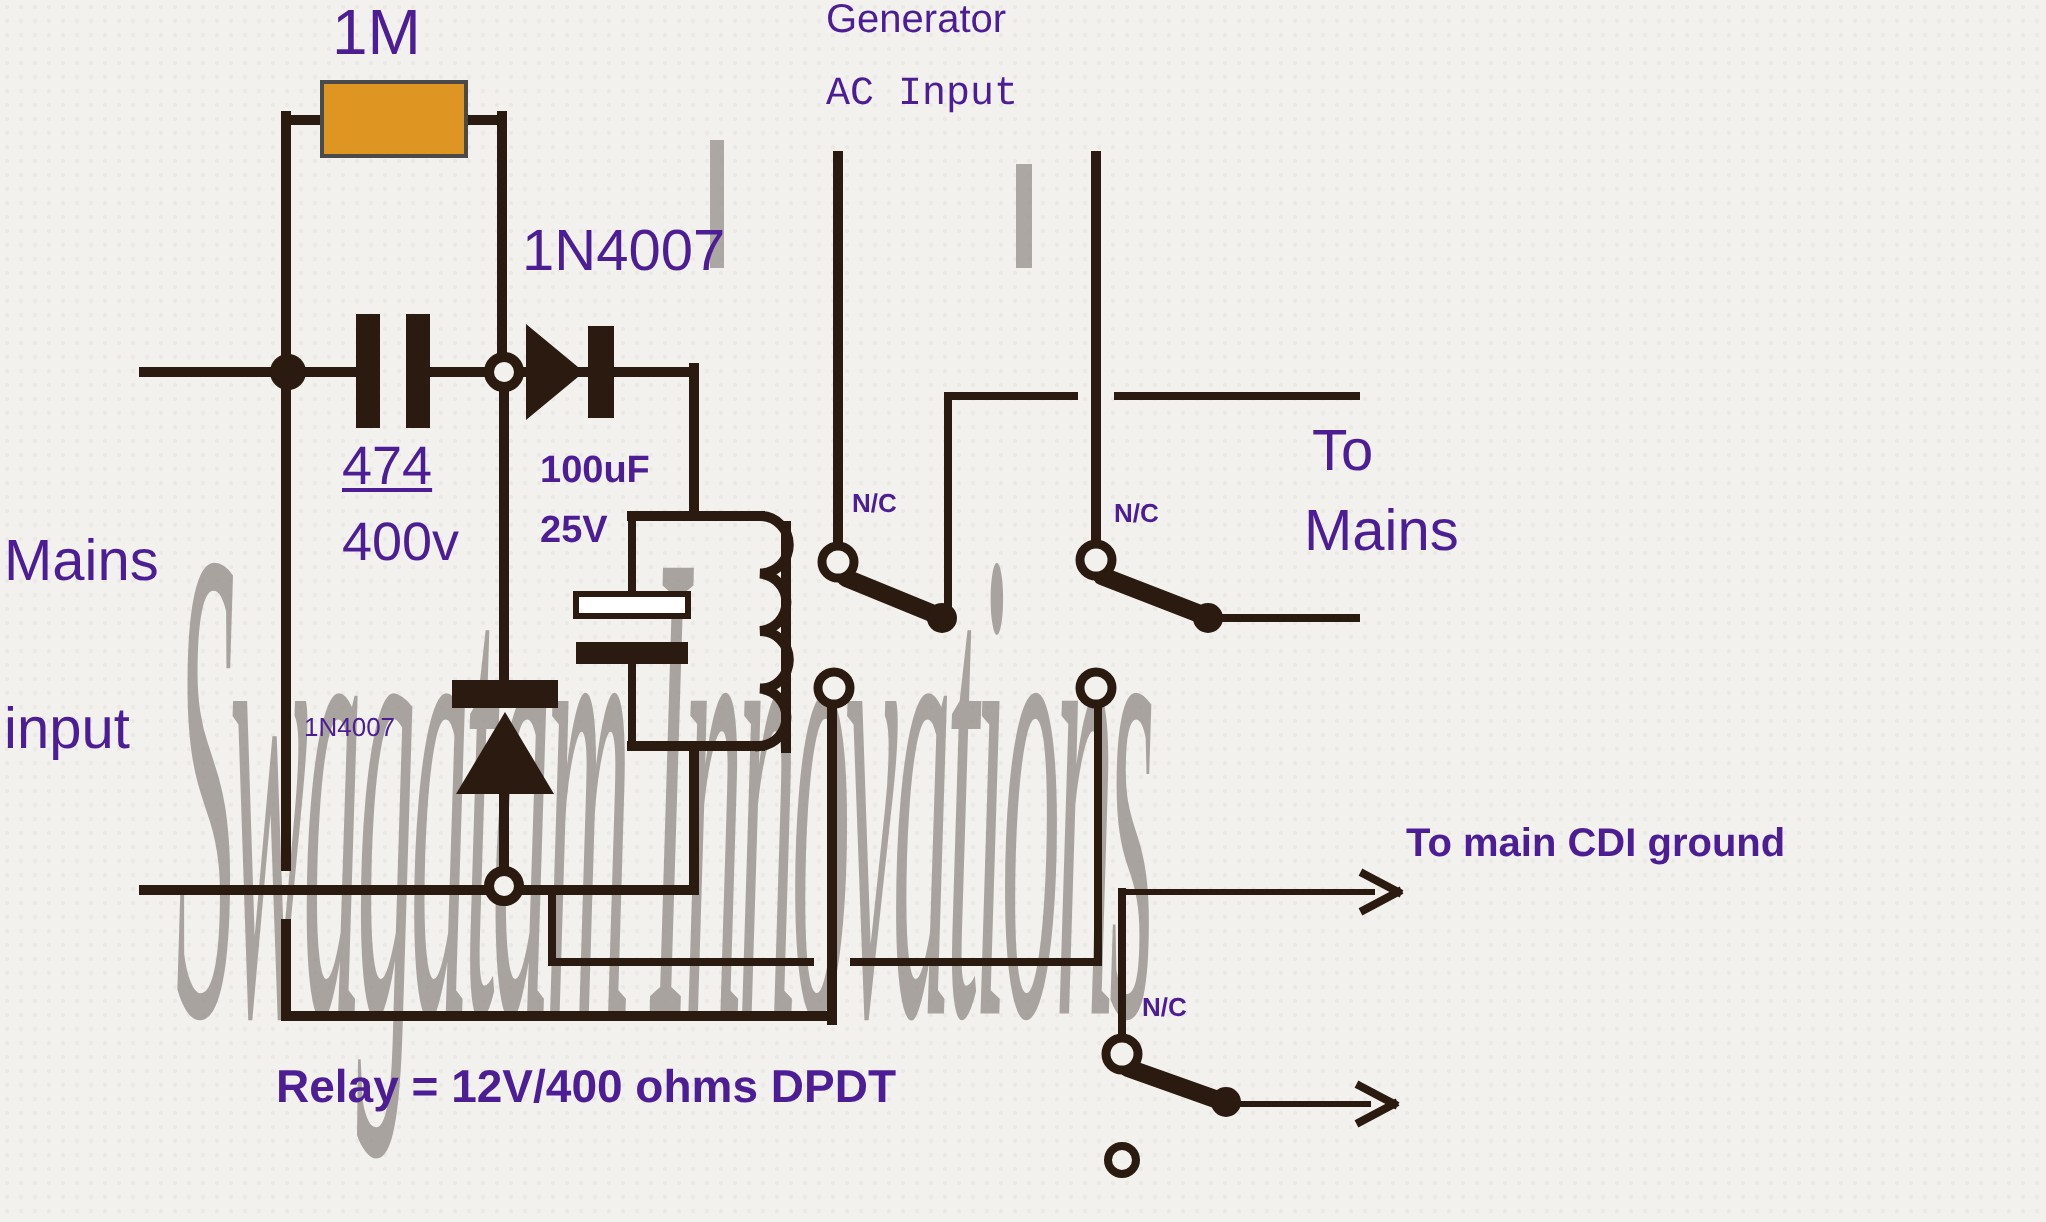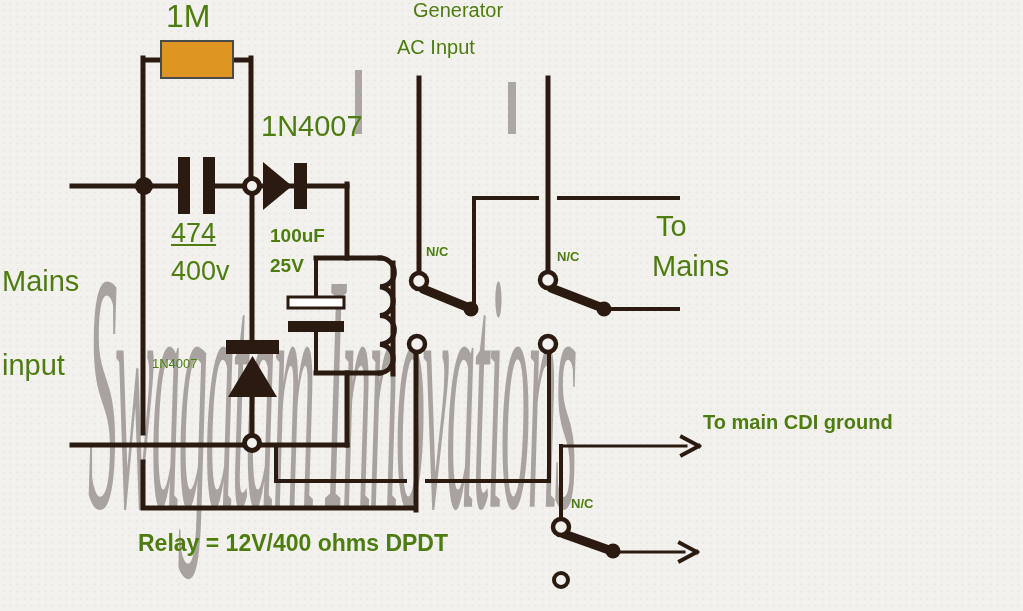--- a/index.html
+++ b/index.html
@@ -5,21 +5,21 @@
   html,body{margin:0;padding:0;}
   body{
     width:1023px;height:611px;position:relative;overflow:hidden;
     background:#f2f1ee;
     background-image:radial-gradient(rgba(120,100,80,0.06) 1px, transparent 1.2px);
     background-size:7px 7px;
     font-family:"Liberation Sans", sans-serif;
     color:#2d1b10;
   }
   .stage{position:absolute;inset:0;}
-  .lbl{position:absolute;white-space:nowrap;line-height:1.05;color:#4d7c0f;text-align:center;}
+  .lbl{position:absolute;white-space:nowrap;line-height:1.05;color:#4c1d95;text-align:center;}
   .s32{font-size:32px;}
   .s30{font-size:20px;font-weight:bold;}
   .s29{font-size:29px;}
   .s28{font-size:20px;}
   .s27{font-size:27px;}
   .s23{font-size:23px;font-weight:bold;}
   .s19{font-size:19px;font-weight:bold;}
   .s17{font-size:13px;}
   .bold{font-weight:bold;}
   .watermark{
@@ -123,21 +123,21 @@
     </g>
     <g fill="#2a1a10">
       <circle cx="471" cy="309" r="7.5"></circle>
       <circle cx="604" cy="309" r="7.5"></circle>
       <circle cx="613" cy="551" r="7.5"></circle>
     </g>
   </svg>
 
   <div class="lbl s32" style="left:166px;top:0px;">1M</div>
   <div class="lbl s28" style="left:413px;top:0px;">Generator</div>
-  <div class="lbl s28" style="left:397px;top:37px;">AC Input</div>
+  <div class="lbl s28" style="left:413px;top:37px;font-family:Liberation Mono, monospace;">AC Input</div>
   <div class="lbl s29" style="left:261px;top:111px;">1N4007</div>
   <div class="lbl s27" style="left:171px;top:219px;text-decoration:underline;">474</div>
   <div class="lbl s27" style="left:171px;top:257px;">400v</div>
   <div class="lbl s19" style="left:270px;top:226px;">100uF</div>
   <div class="lbl s19" style="left:270px;top:256px;">25V</div>
   <div class="lbl s29" style="left:2px;top:266px;">Mains</div>
   <div class="lbl s29" style="left:2px;top:350px;">input</div>
   <div class="lbl s17" style="left:152px;top:357px;">1N4007</div>
   <div class="lbl s17 bold" style="left:426px;top:245px;">N/C</div>
   <div class="lbl s17 bold" style="left:557px;top:250px;">N/C</div>

